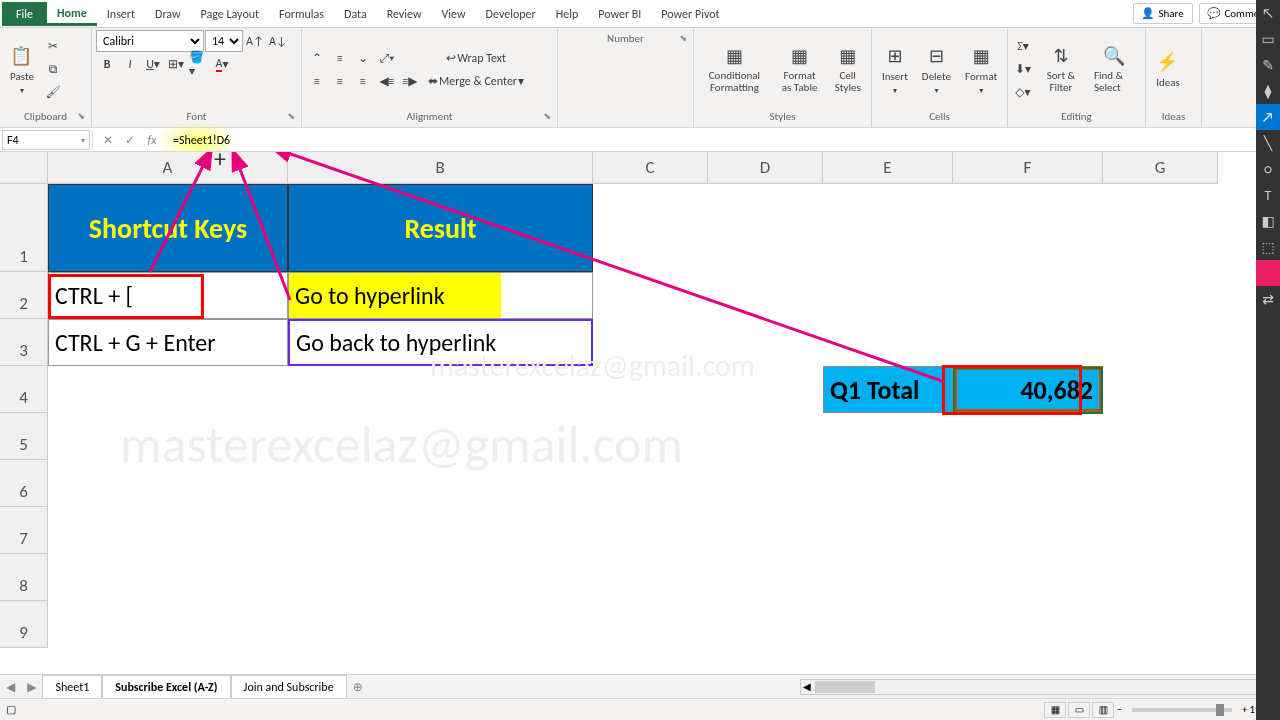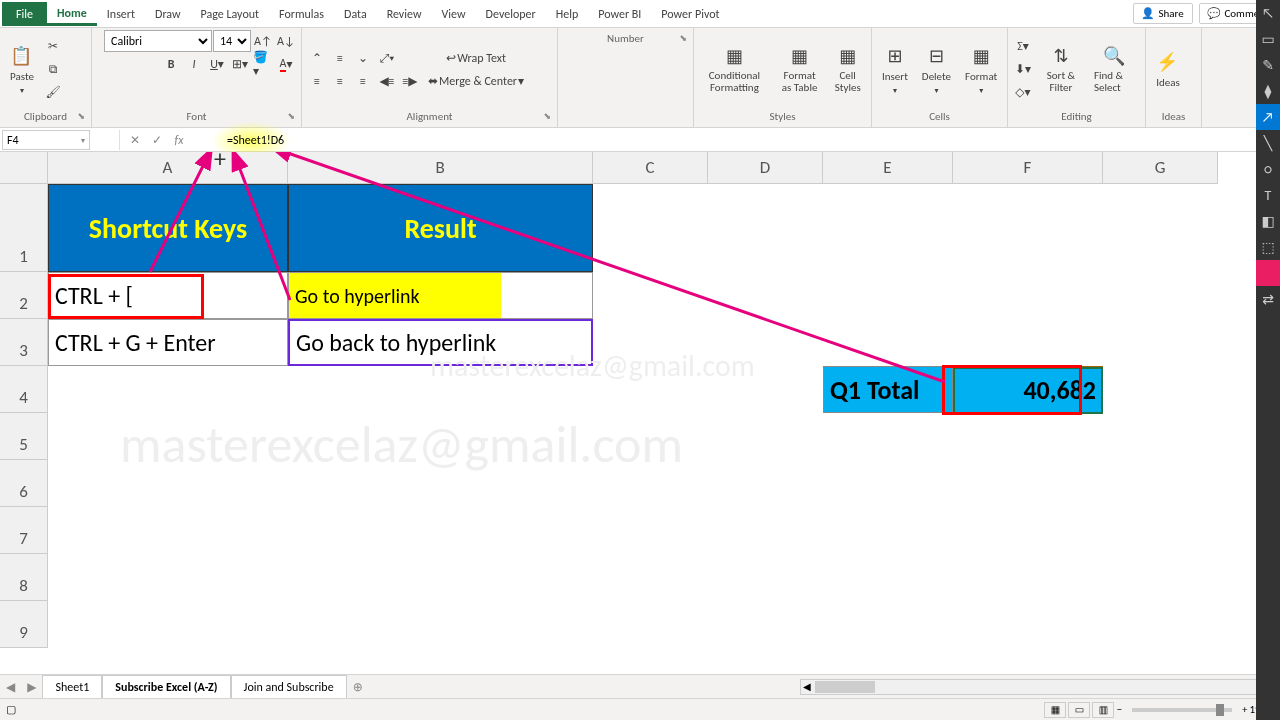--- a/index.html
+++ b/index.html
@@ -20,21 +20,21 @@
 .group-label { text-align: center; font-size: 11px; color: #666; padding: 2px; position: relative; }
 .group-label .launcher { position: absolute; right: 2px; top: 2px; font-size: 9px; color: #888; }
 .big-btn { display: flex; flex-direction: column; align-items: center; justify-content: center; padding: 2px 6px; font-size: 11px; color: #444; gap: 2px; }
 .big-btn .ico { width: 24px; height: 24px; display: flex; align-items: center; justify-content: center; font-size: 18px; }
 .small-btn { width: 22px; height: 22px; display: flex; align-items: center; justify-content: center; font-size: 12px; color: #444; border: 1px solid transparent; }
 .col { display: flex; flex-direction: column; gap: 1px; }
 .row { display: flex; gap: 1px; align-items: center; }
 select.combo, input.combo { border: 1px solid #ababab; font-size: 12px; padding: 2px; background: #fff; }
 
 
-.fbar { display: flex; height: 24px; border-bottom: 1px solid #d4d4d4; align-items: center; background: #fff; gap: 27px; }
+.fbar { display: flex; height: 24px; border-bottom: 1px solid #d4d4d4; align-items: center; background: #fff; }
 .name-box { width: 88px; border: 1px solid #ccc; margin: 1px 2px; padding: 2px 4px; font-size: 12px; display: flex; justify-content: space-between; align-items: center; }
 .fbar-btns { display: flex; gap: 0; padding: 0 4px; border-left: 1px solid #e0e0e0; }
 .fbar-btn { width: 22px; height: 20px; display: flex; align-items: center; justify-content: center; color: #888; font-size: 12px; }
 .formula-input { flex: 1; padding: 2px 6px; font-size: 12px; position: relative; }
 .highlight-yellow { position: absolute; width: 80px; height: 40px; background: radial-gradient(ellipse, rgba(255,255,0,0.6) 0%, rgba(255,255,0,0) 70%); top: -10px; left: -10px; pointer-events: none; }
 
 
 .grid-area { position: relative; }
 .corner { position: absolute; left: 0; top: 0; width: 48px; height: 32px; background: #f0f0f0; border-right: 1px solid #ccc; border-bottom: 1px solid #ccc; }
 .col-headers { position: absolute; left: 48px; top: 0; height: 32px; display: flex; }
@@ -119,21 +119,21 @@
           </div>
         <div class="small-btn">
             <span>🖌</span>
           </div>
       </div>
     </div>
     <div class="group-label"><span>Clipboard</span><span class="launcher">⬊</span></div>
   </div>
 
   <div class="group" style="width:210px">
-    <div class="group-body col" style="align-items:flex-end">
+    <div class="group-body col" style="align-items:flex-start">
       <div class="row">
         <select class="combo" style="width:108px"><option>Calibri</option></select>
         <select class="combo" style="width:38px"><option>14</option></select>
         <div class="small-btn">A↑</div>
         <div class="small-btn">A↓</div>
       </div>
       <div class="row">
         <div class="small-btn">
             <b>B</b>
           </div>
@@ -291,25 +291,25 @@
       <div class="row-h" style="height: 47px;">5</div>
       <div class="row-h" style="height: 47px;">6</div>
       <div class="row-h" style="height: 47px;">7</div>
       <div class="row-h" style="height: 47px;">8</div>
       <div class="row-h" style="height: 47px;">9</div>
     </div>
   <div class="cells" id="cells">
       <div class="cell" style="left: 0px; top: 0px; width: 240px; height: 88px;;background:#0070c0;color:#ffff00;font-weight:bold;justify-content:center;font-size:28px;border:1px solid #333">Shortcut Keys</div>
       <div class="cell" style="left: 240px; top: 0px; width: 305px; height: 88px;;background:#0070c0;color:#ffff00;font-weight:bold;justify-content:center;font-size:28px;border:1px solid #333">Result</div>
       <div class="cell" style="left: 0px; top: 88px; width: 240px; height: 47px;;border:1px solid #999;font-size:24px">CTRL + [</div>
-      <div class="cell" style="left: 240px; top: 88px; width: 305px; height: 47px;;border:1px solid #999;font-size:20px;background:linear-gradient(90deg,#ffff00 70%,transparent 70%)">Go to hyperlink</div>
+      <div class="cell" style="left: 240px; top: 88px; width: 305px; height: 47px;;border:1px solid #999;font-size:24px;background:linear-gradient(90deg,#ffff00 70%,transparent 70%)">Go to hyperlink</div>
       <div class="cell" style="left: 0px; top: 135px; width: 240px; height: 47px;;border:1px solid #999;font-size:24px">CTRL + G + Enter</div>
       <div class="cell" style="left: 240px; top: 135px; width: 305px; height: 47px;;border:2px solid #6d28d9;font-size:24px">Go back to hyperlink</div>
       <div class="cell" style="left: 775px; top: 182px; width: 130px; height: 47px;;background:#00b0f0;font-weight:bold;font-size:26px;border:1px solid #888">Q1 Total</div>
-      <div class="cell" style="left: 905px; top: 182px; width: 150px; height: 47px;;background:#00b0f0;font-weight:bold;font-size:26px;justify-content:flex-end;border:1px solid #a16207">40,682</div>
+      <div class="cell" style="left: 905px; top: 182px; width: 150px; height: 47px;;background:#00b0f0;font-weight:bold;font-size:26px;justify-content:flex-end;border:4px solid #a16207">40,682</div>
     </div>
 
   <div class="watermark" style="left:120px;top:260px">masterexcelaz@gmail.com</div>
   <div class="watermark" style="left:430px;top:195px;font-size:30px">masterexcelaz@gmail.com</div>
 
   <div class="anno" style="left:953px;top:215px;width:150px;height:47px;border:2px solid #217346"></div>
 
   <div class="anno red-box" style="left:48px;top:122px;width:156px;height:45px"></div>
 
   <div class="anno red-box" style="left:942px;top:213px;width:140px;height:50px"></div>

